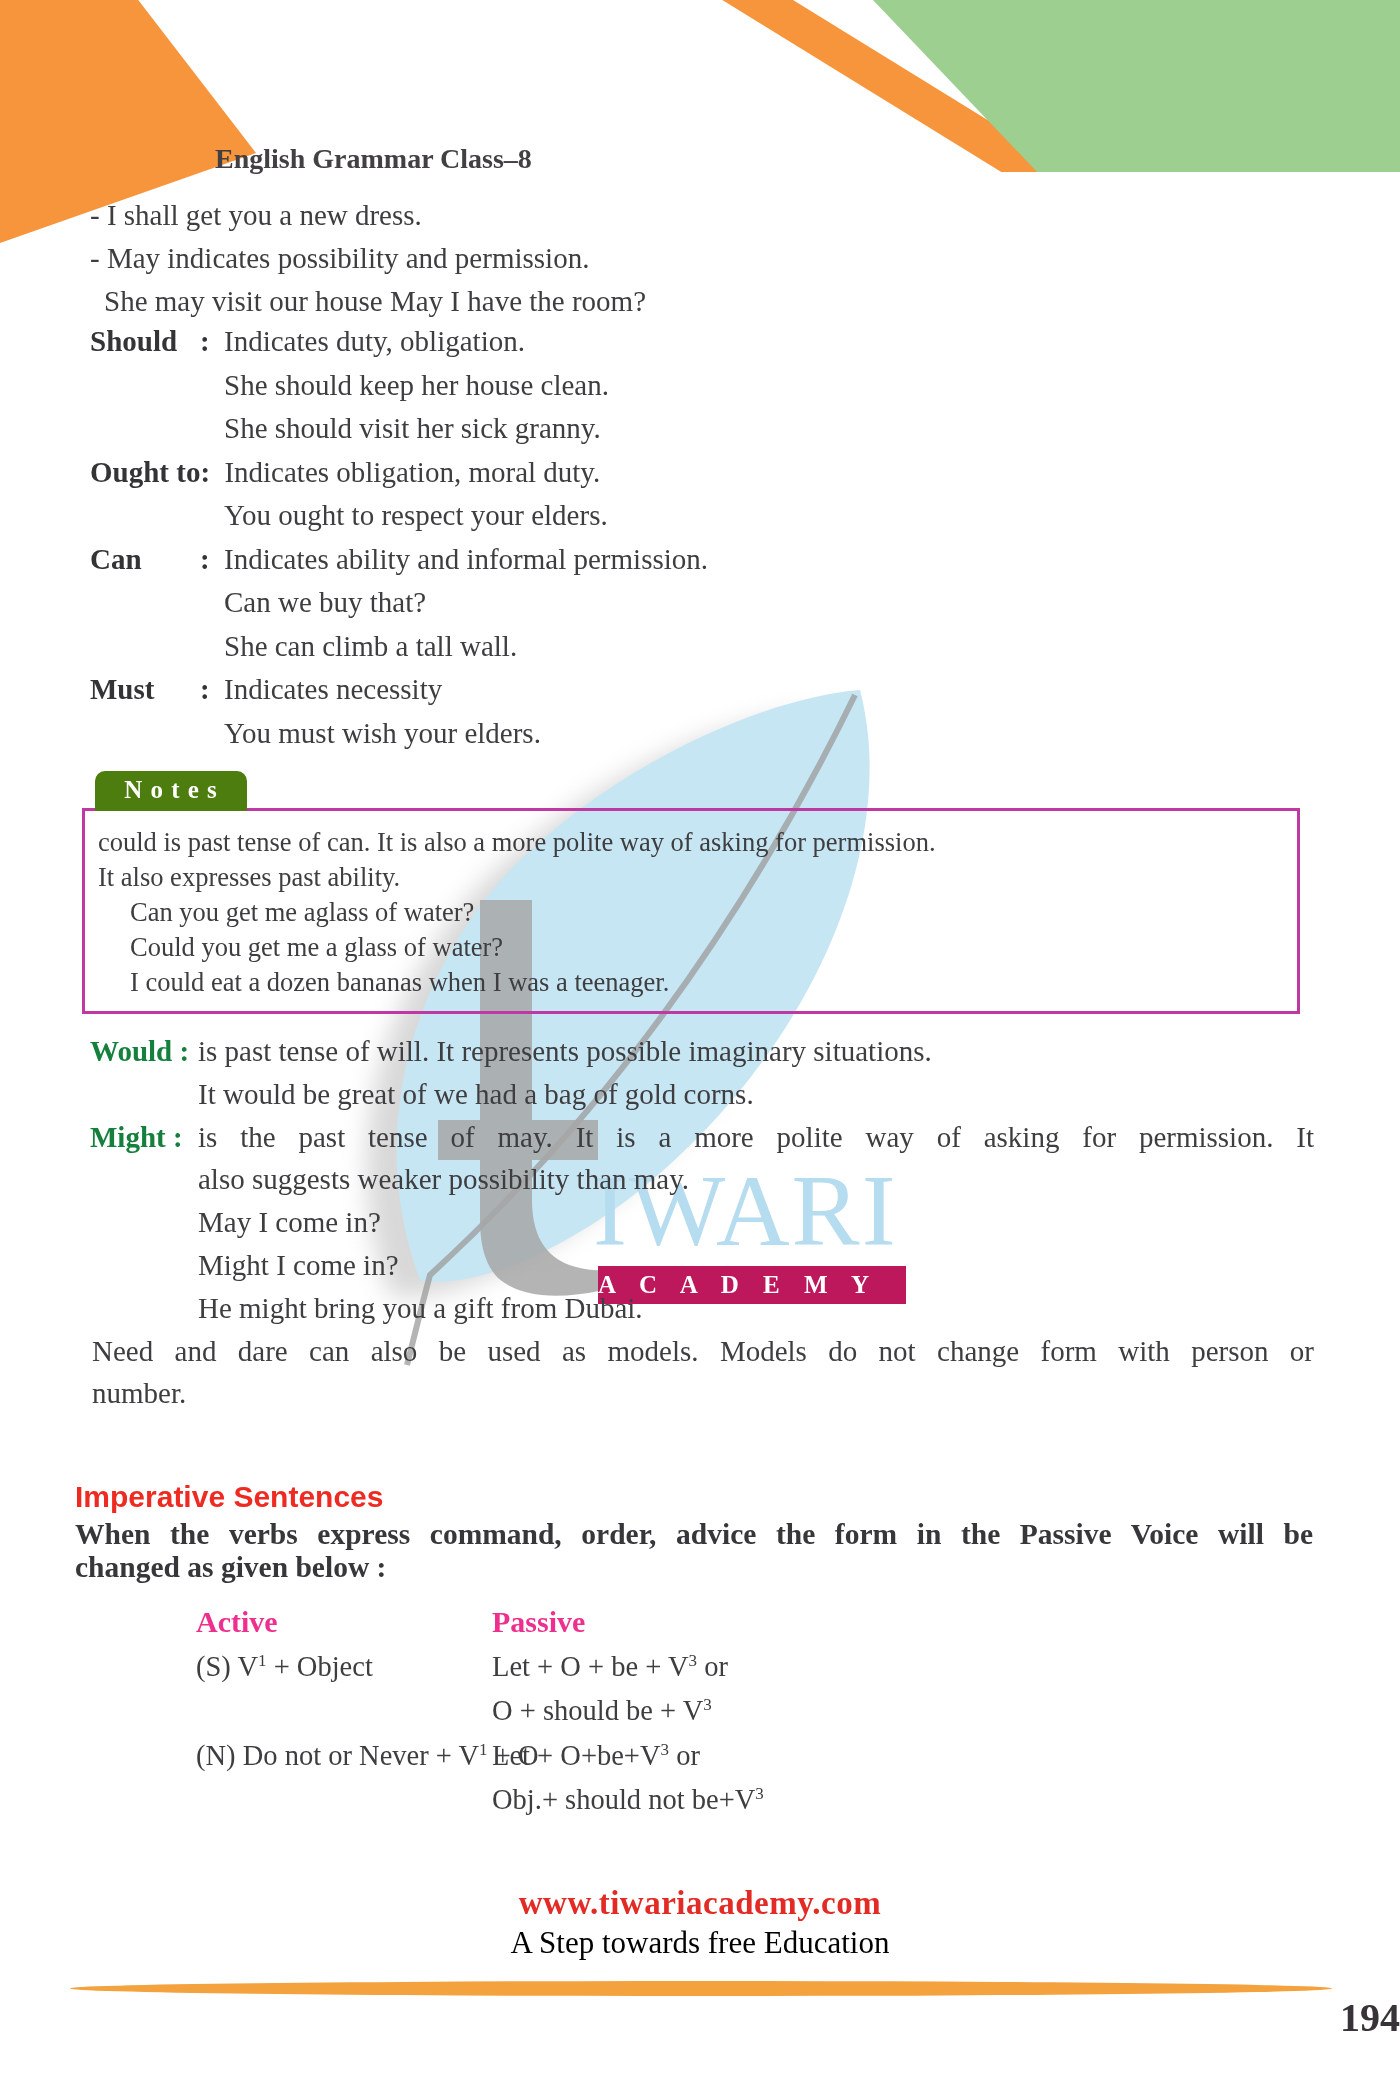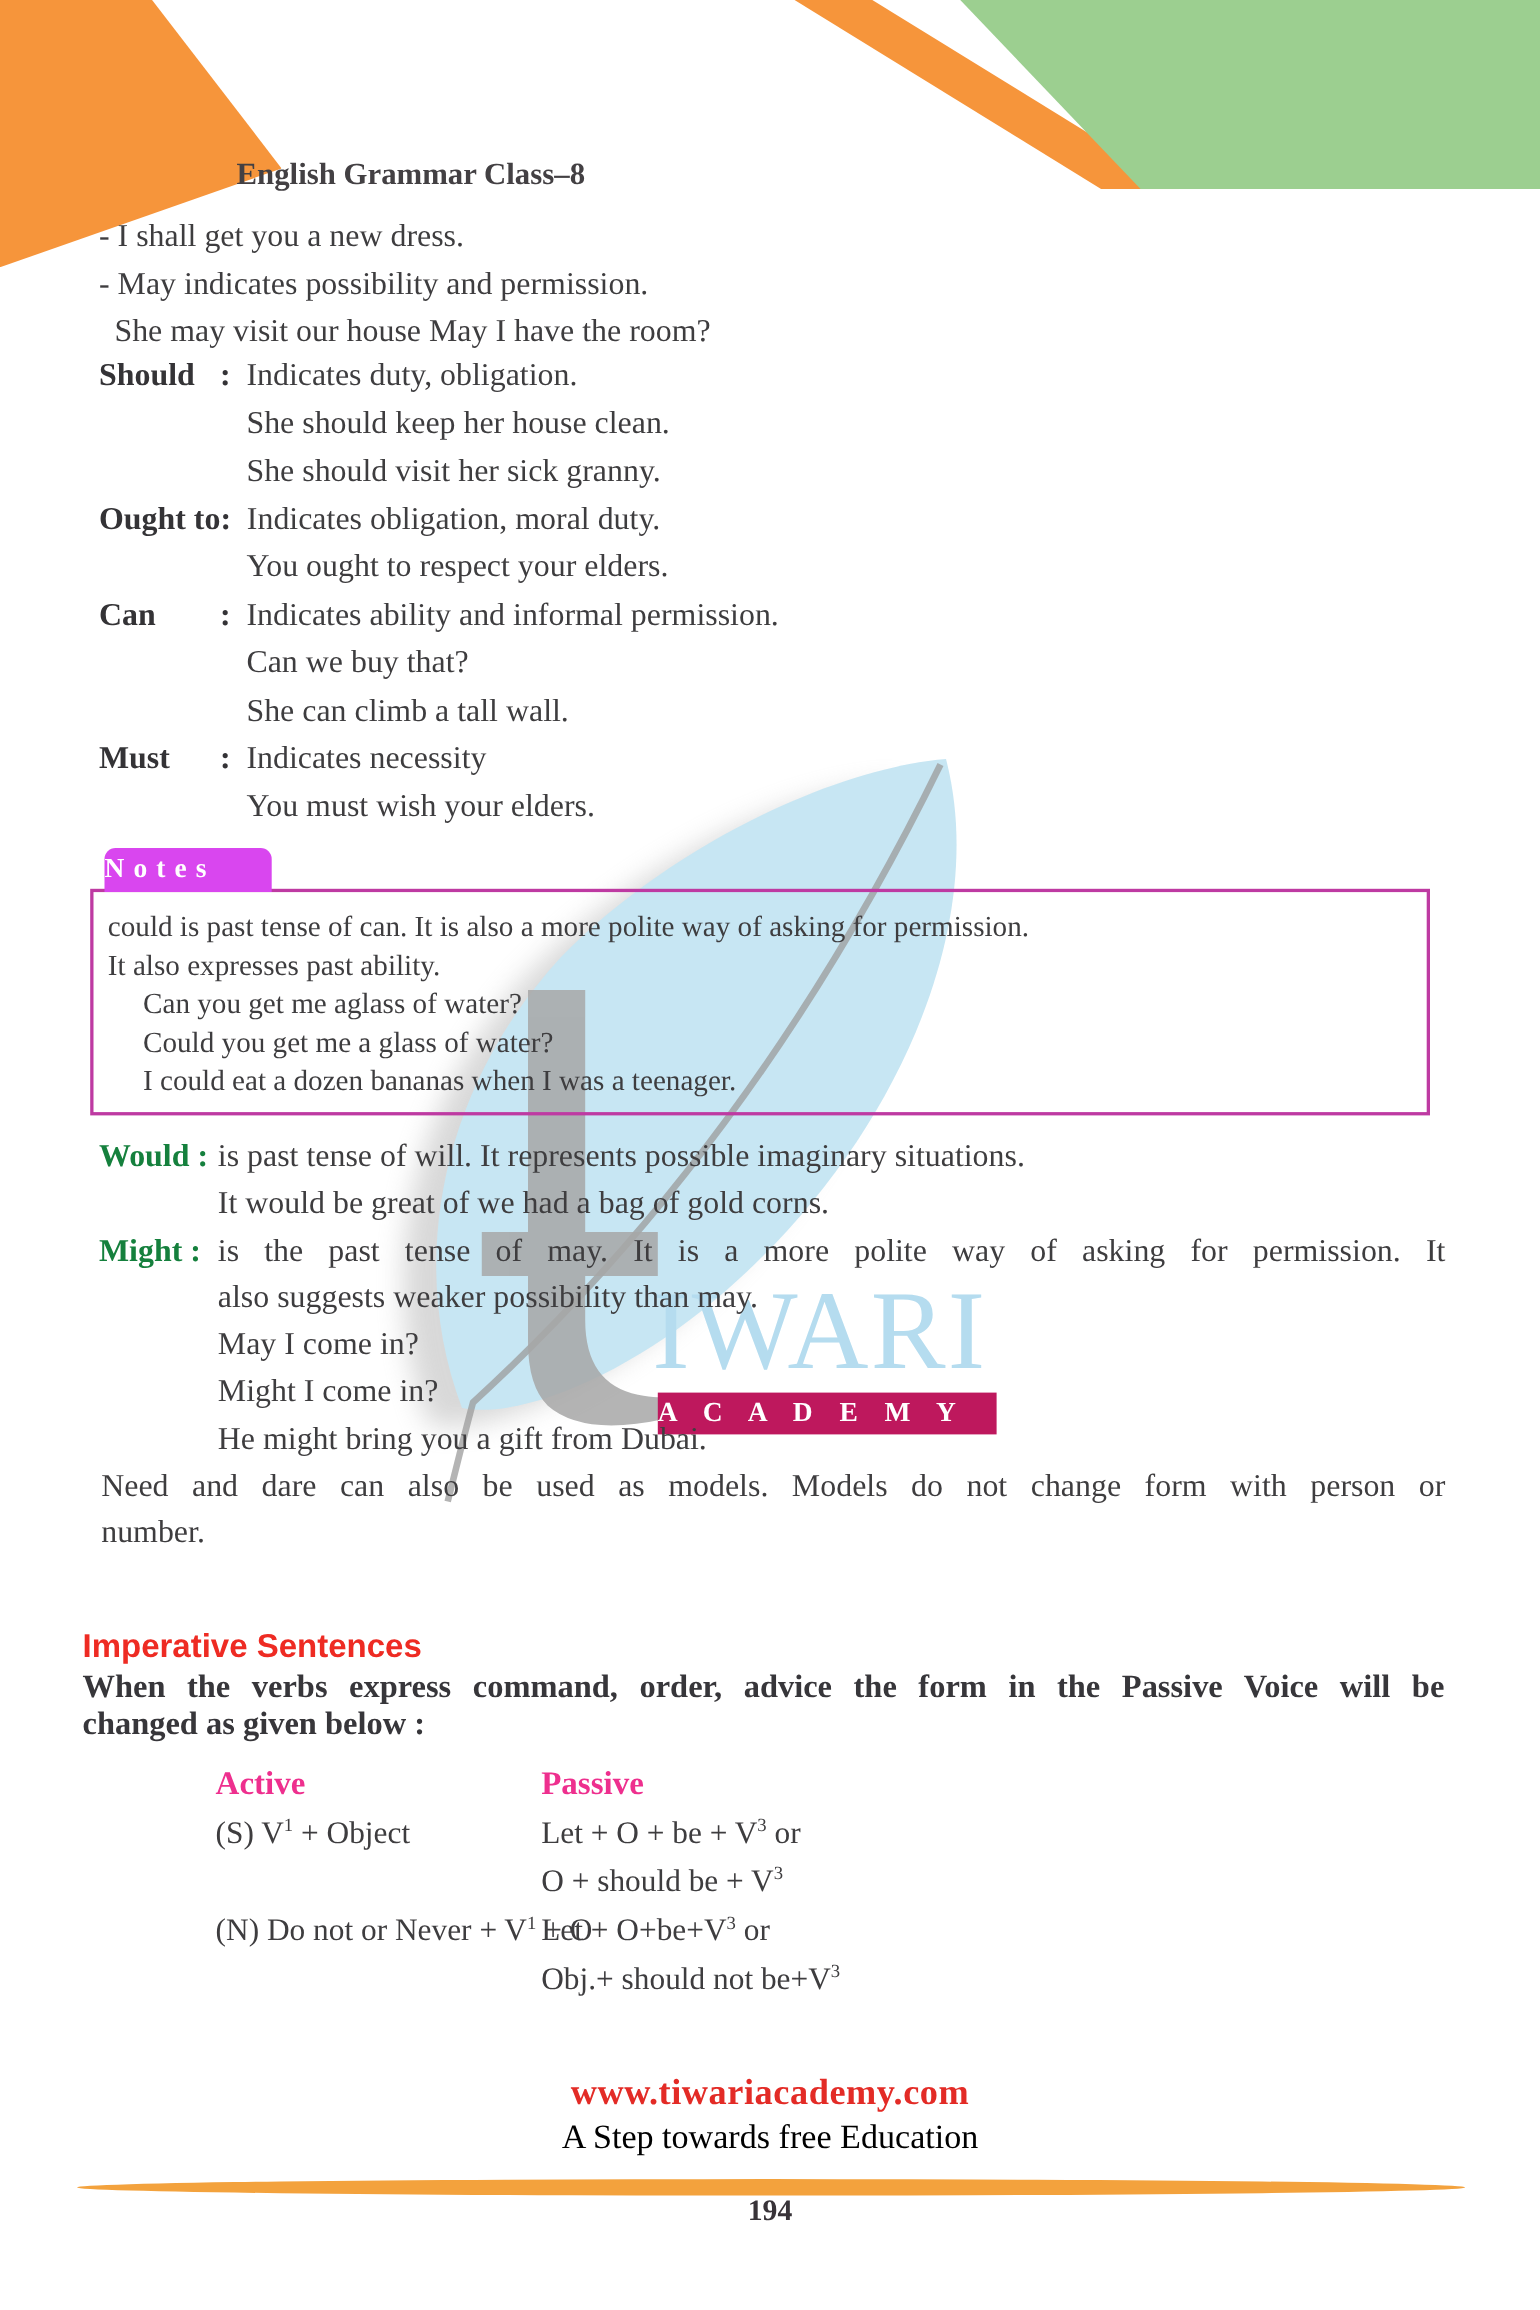--- a/index.html
+++ b/index.html
@@ -39,22 +39,22 @@
   .m-label{ min-width:110px; font-weight:bold; color:#343336; white-space:nowrap; }
   .m-colon{ width:24px; font-weight:bold; color:#343336; }
   .m-text { flex:1; white-space:nowrap; }
 
   .notes-box { position:absolute; left:82px; top:808px; width:1218px; height:206px;
                border:3px solid #BE3AA2; box-sizing:border-box; }
   .notes-lines { position:absolute; left:98px; top:825px; width:1190px;
                  font-size:26.5px; line-height:35px; }
   .notes-lines .n-indent { padding-left:32px; }
   .notes-tab { position:absolute; left:95px; top:771px; width:152px; height:40px;
-               background:#d946ef; border-radius:10px 10px 0 0; color:#ffffff; z-index:4;
-               font-size:25px; font-weight:bold; text-align:left; line-height:38px;
+               background:#4d7c0f; border-radius:10px 10px 0 0; color:#ffffff; z-index:4;
+               font-size:25px; font-weight:bold; text-align:center; line-height:38px;
                letter-spacing:1px; white-space:nowrap; }
 
   .usage { position:absolute; left:90px; top:1030px; width:1224px; }
   .u-row  { display:flex; height:42.8px; line-height:42.8px; font-size:29px; }
   .u-label{ min-width:108px; font-weight:bold; color:#15803d; white-space:nowrap; }
   .u-text { flex:1; white-space:nowrap; }
   .u-just { white-space:normal; text-align:justify; text-align-last:justify; }
   .u-indent { padding-left:108px; }
   .u-full  { padding-left:2px; }
 
@@ -71,22 +71,22 @@
   .ap-line { height:44.3px; line-height:44.3px; font-size:28.5px; white-space:nowrap; }
   sup { font-size:17px; vertical-align:super; line-height:0; }
 
   
   .f-site    { position:absolute; left:0; top:1885px; width:1400px; text-align:center;
                font-size:33px; font-weight:bold; color:#E32B26; letter-spacing:0.5px; }
   .f-tagline { position:absolute; left:0; top:1925px; width:1400px; text-align:center;
                font-size:31px; color:#000000; }
   .f-lens    { position:absolute; left:70px; top:1981px; width:1262px; height:15px;
                background:#F3A23D; border-radius:50%; }
-  .f-pagenum { position:absolute; left:0; top:1994px; width:1400px; text-align:center;
-               font-size:27px; font-weight:bold; color:#383338; }
+  .f-pagenum { position:absolute; left:0; top:1994px; width:1400px; text-align:right;
+               font-size:40px; font-weight:bold; color:#383338; }
 </style>
 </head>
 <body>
 
 <div class="page">
 
   <div class="shape shape-arrow"></div>
   <div class="shape shape-stripe"></div>
   <div class="shape shape-green"></div>
 

